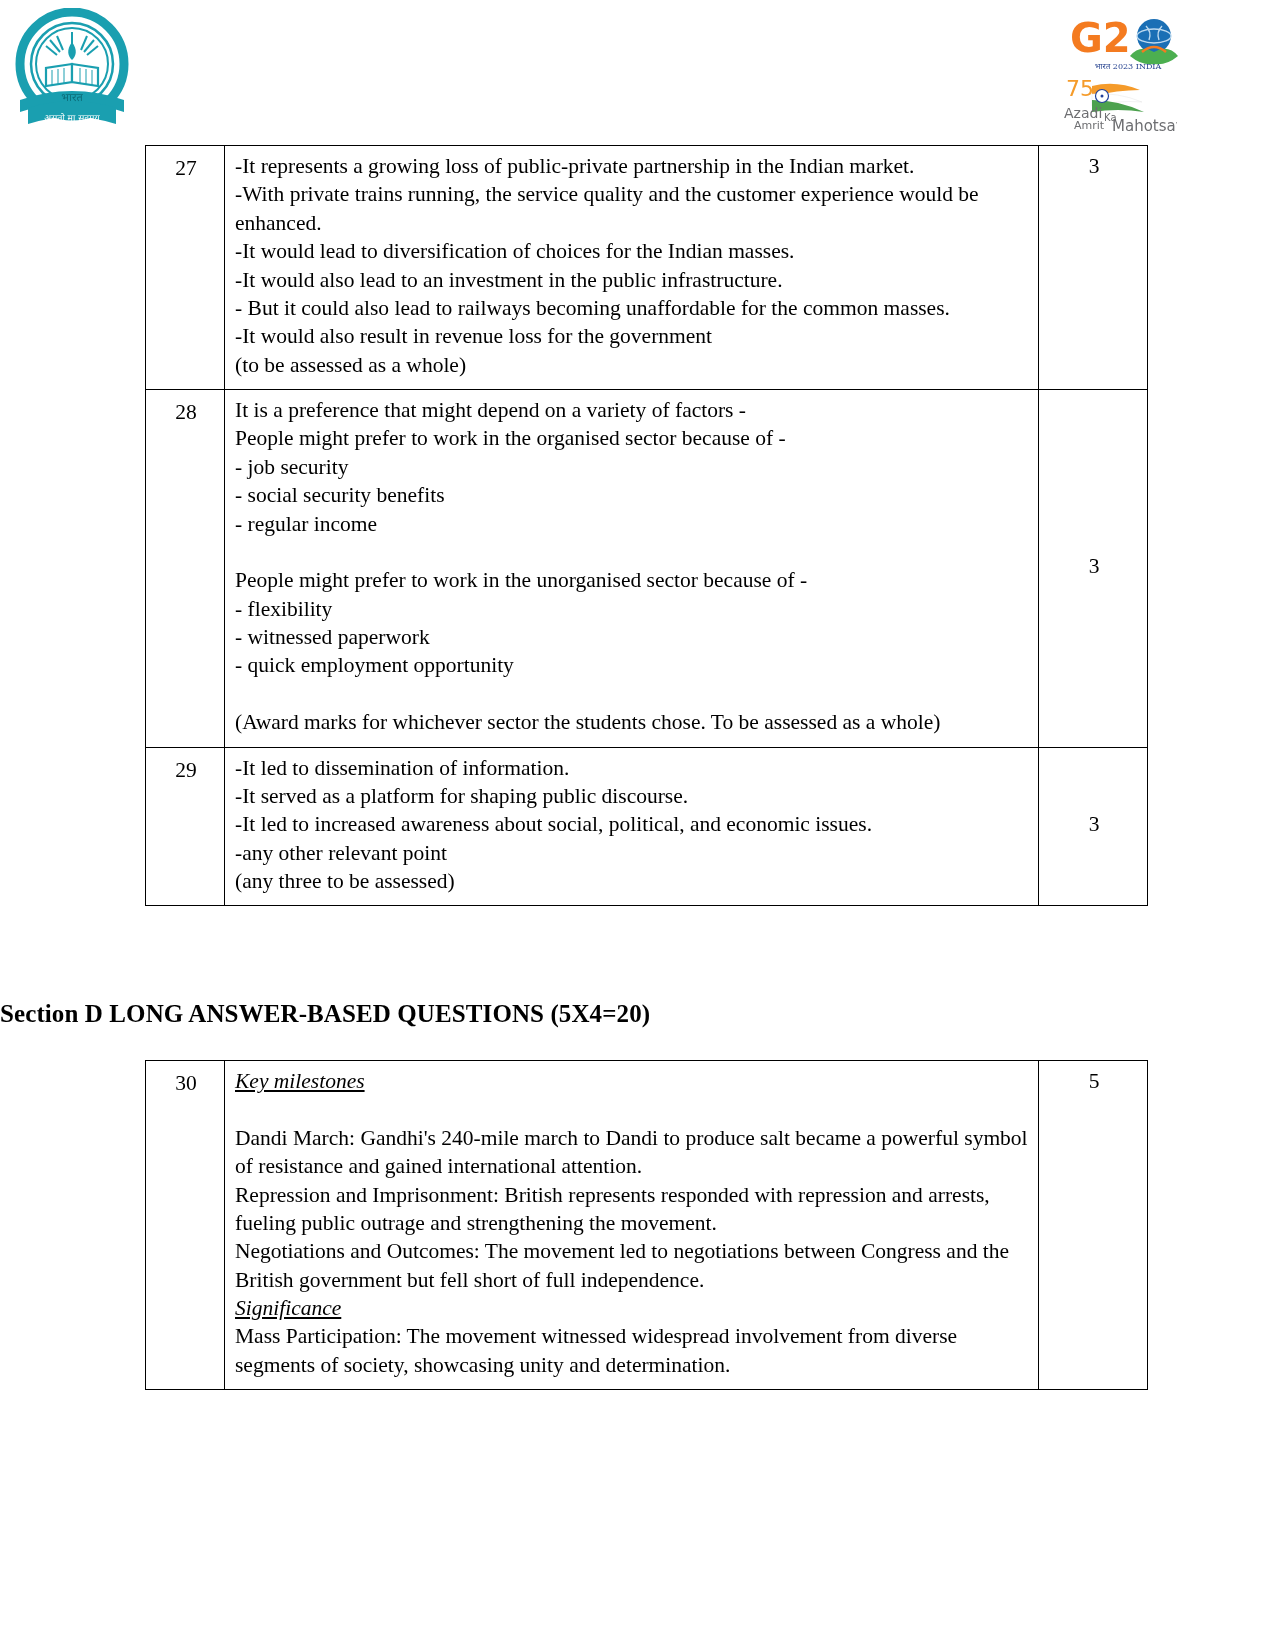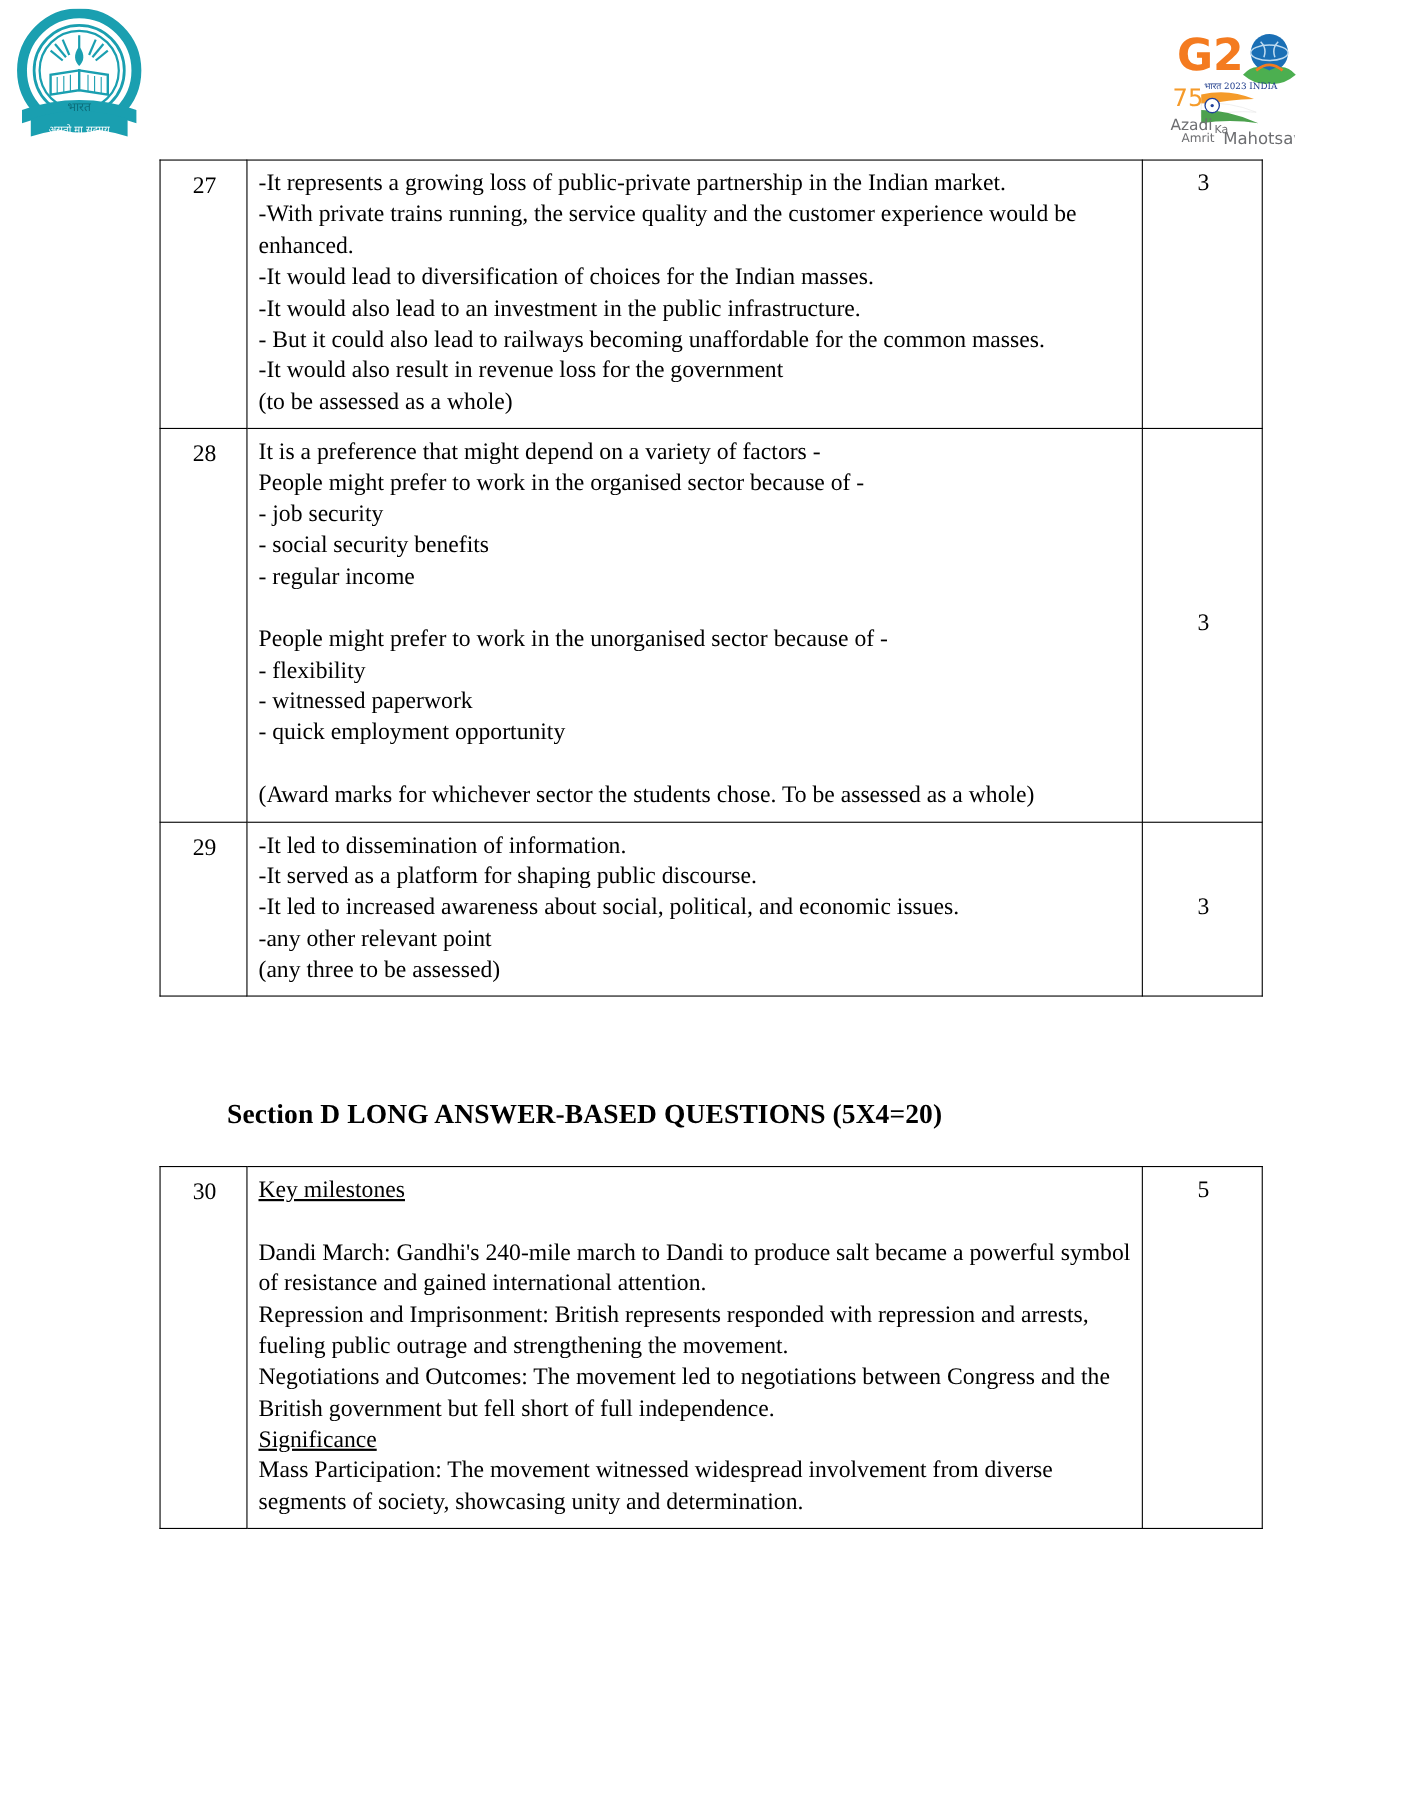--- a/index.html
+++ b/index.html
@@ -27,21 +27,21 @@
   .cbse-logo {
     position: absolute;
     left: 12px;
     top: 8px;
     width: 120px;
     height: 125px;
   }
   .g20-logo {
     position: absolute;
     left: 1068px;
-    top: 24px;
+    top: 12px;
     width: 120px;
     height: 60px;
   }
   .akam-logo {
     position: absolute;
     left: 1062px;
     top: 74px;
     width: 115px;
     height: 58px;
   }
@@ -72,31 +72,30 @@
   }
   .col-marks {
     width: 90px;
     text-align: center;
     font-size: 21.5px;
   }
   .marks-mid { vertical-align: middle !important; text-align: center; }
 
   .line { display: block; white-space: pre-wrap; }
   .blank-line { display: block; height: 1.32em; }
-  .u { text-decoration: underline; }
+  .u { text-decoration: underline; font-style: italic; }
 
   #table-c { top: 145px; border-radius: 14px; }
   #table-d { top: 1060px; }
 
   .section-heading {
     position: absolute;
     left: 0;
     top: 1000px;
     width: 1063px;
-    text-align: center;
     font-size: 25px;
     font-weight: bold;
     letter-spacing: 0.1px;
   }
 </style>
 </head>
 <body>
 
 <div class="header">
 

